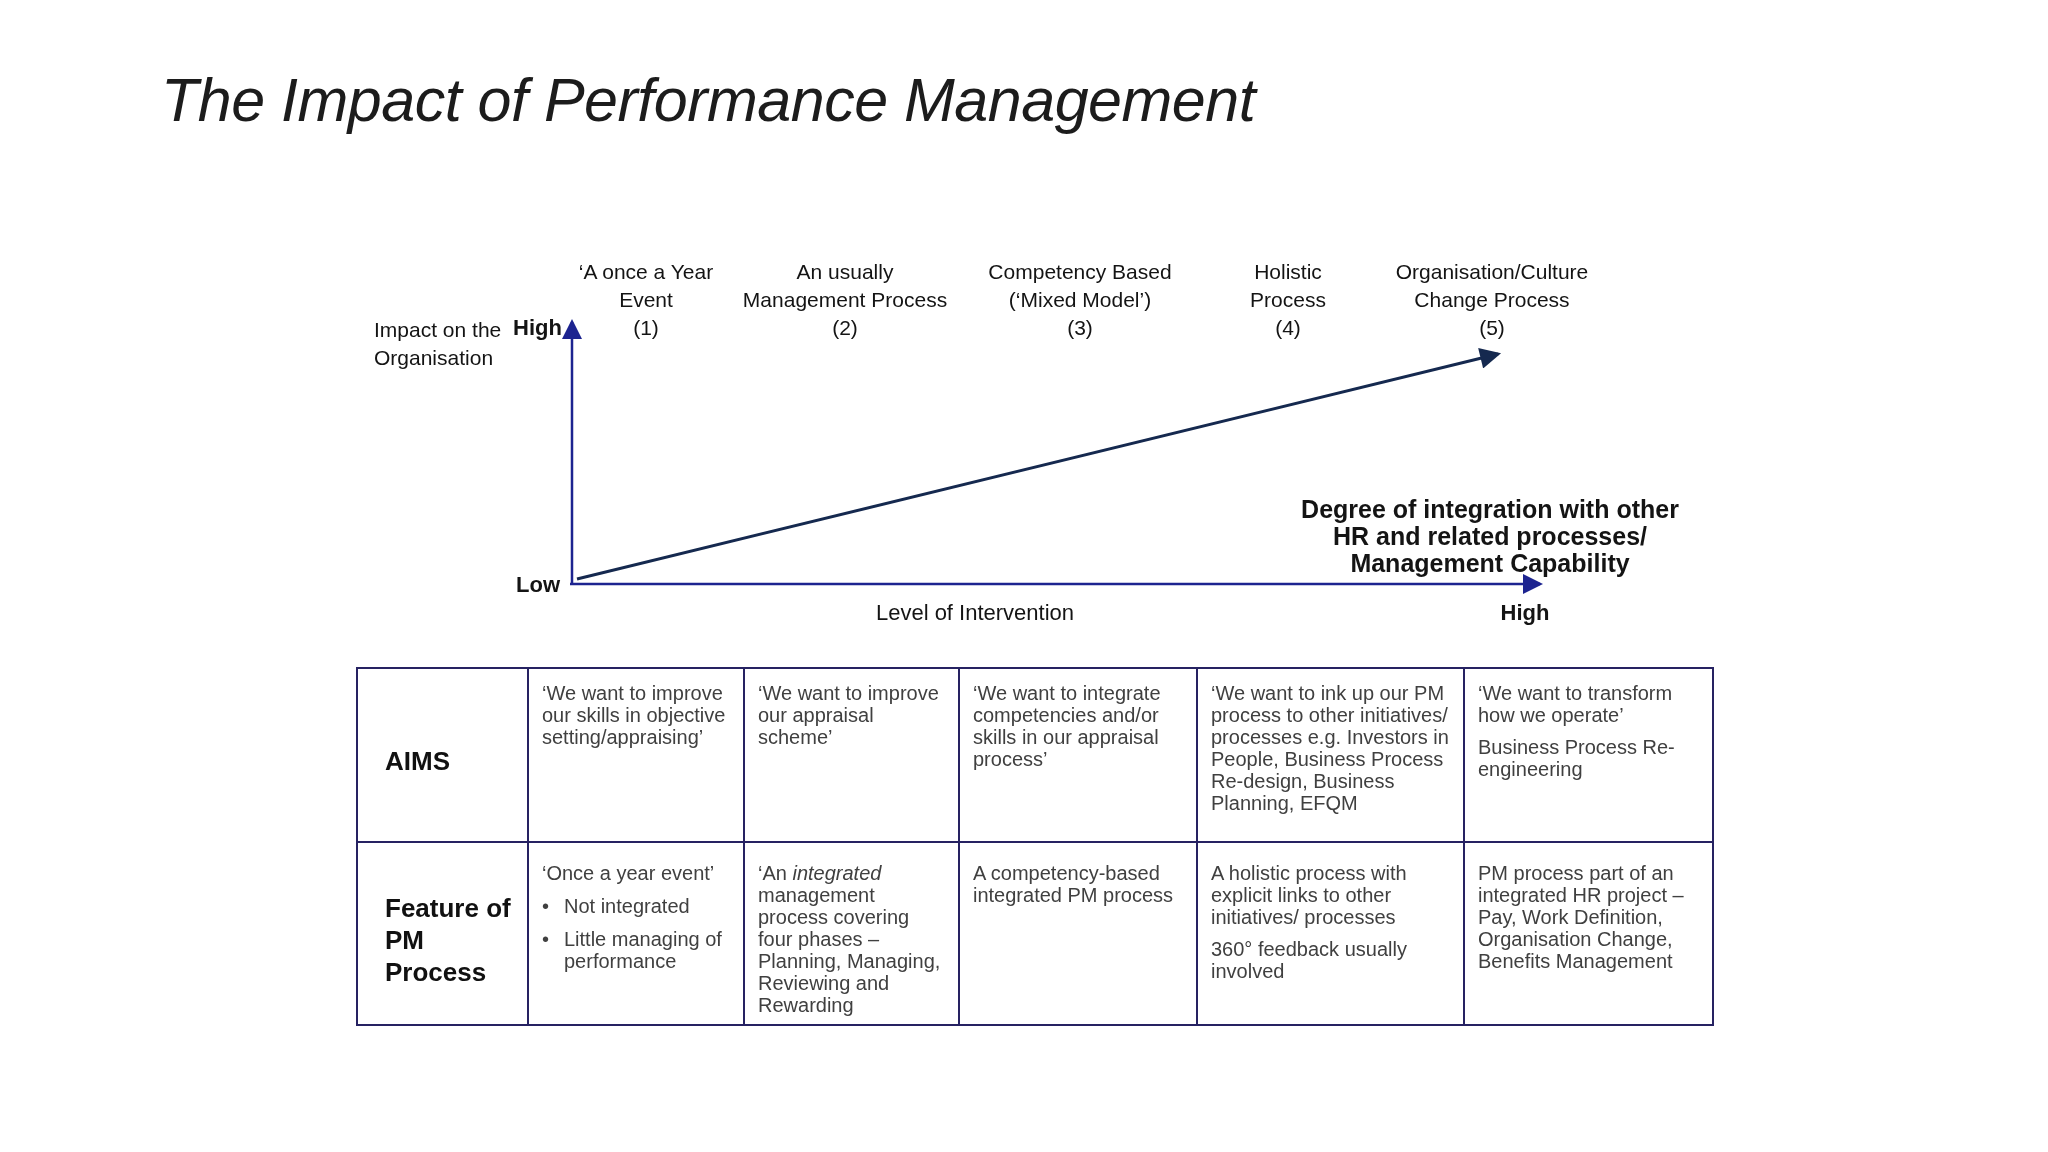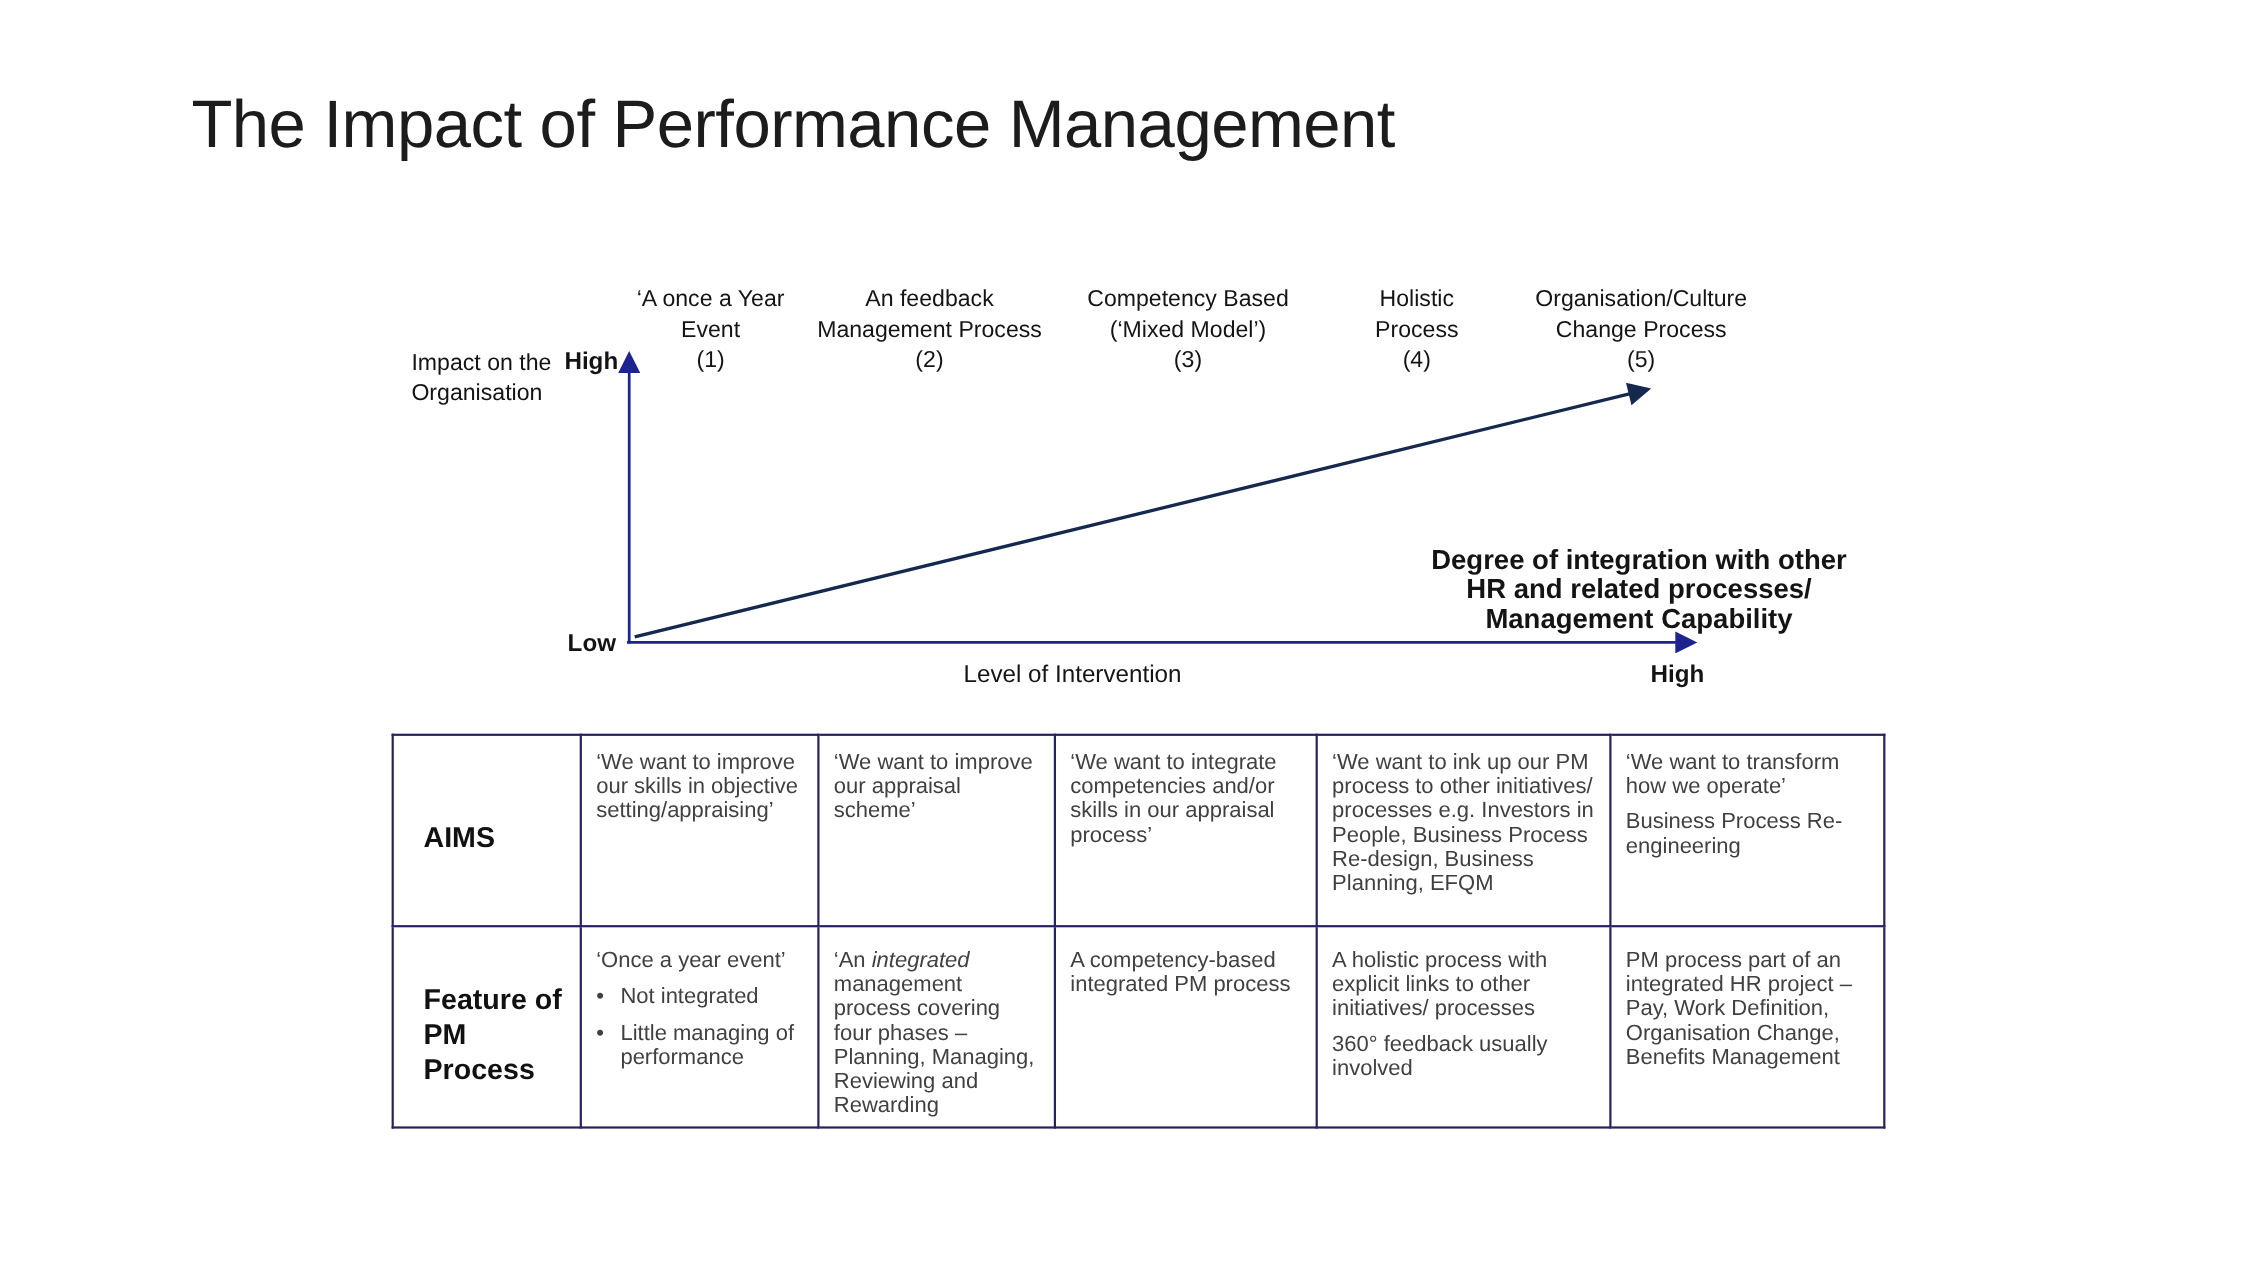--- a/index.html
+++ b/index.html
@@ -1,21 +1,21 @@
 <!DOCTYPE html>
 <html style="--axis-blue: #1d2490; --arrow-navy: #15294f; --table-border: #262262;"><head>
 <meta charset="utf-8">
 <style>
   html,body{margin:0;padding:0;}
   body{width:2048px;height:1152px;background:#ffffff;font-family:"Liberation Sans",sans-serif;color:#161616;}
   .slide{position:relative;width:2048px;height:1152px;background:#ffffff;overflow:hidden;}
 
   
-  .title{position:absolute;left:158px;top:62px;margin:16px;font-size:61px;font-weight:300;
-         letter-spacing:-0.5px;color:#1c1c1c;white-space:nowrap;}
+  .title{position:absolute;left:158px;top:62px;margin:3px;font-size:61px;font-weight:300;
+         letter-spacing:-0.5px;color:#1c1c1c;white-space:nowrap;font-style:italic;}
 
   
   .dg{position:absolute;font-size:21px;line-height:28px;color:#141414;}
   .stage{top:258px;text-align:center;transform:translateX(-50%);white-space:nowrap;}
   .y-label{left:374px;top:316px;line-height:28px;}
   .y-high{left:0;width:562px;top:314px;text-align:right;font-weight:bold;font-size:22px;}
   .y-low{left:0;width:560px;top:571px;text-align:right;font-weight:bold;font-size:22px;}
   .x-label{left:975px;top:599px;transform:translateX(-50%);font-weight:normal;font-size:22px;white-space:nowrap;}
   .x-high{left:1525px;top:599px;transform:translateX(-50%);font-weight:bold;font-size:22px;}
   .integration-note{left:1490px;top:496px;transform:translateX(-50%);text-align:center;
@@ -79,21 +79,21 @@
     <div>HR and related processes/</div>
     <div>Management Capability</div>
   </div>
 
   <div class="dg stage" style="left:646px">
     <div>‘A once a Year</div>
     <div>Event</div>
     <div>(1)</div>
   </div>
   <div class="dg stage" style="left:845px">
-    <div>An feedback</div>
+    <div>An usually</div>
     <div>Management Process</div>
     <div>(2)</div>
   </div>
   <div class="dg stage" style="left:1080px">
     <div>Competency Based</div>
     <div>(‘Mixed Model’)</div>
     <div>(3)</div>
   </div>
   <div class="dg stage" style="left:1288px">
     <div>Holistic</div>

